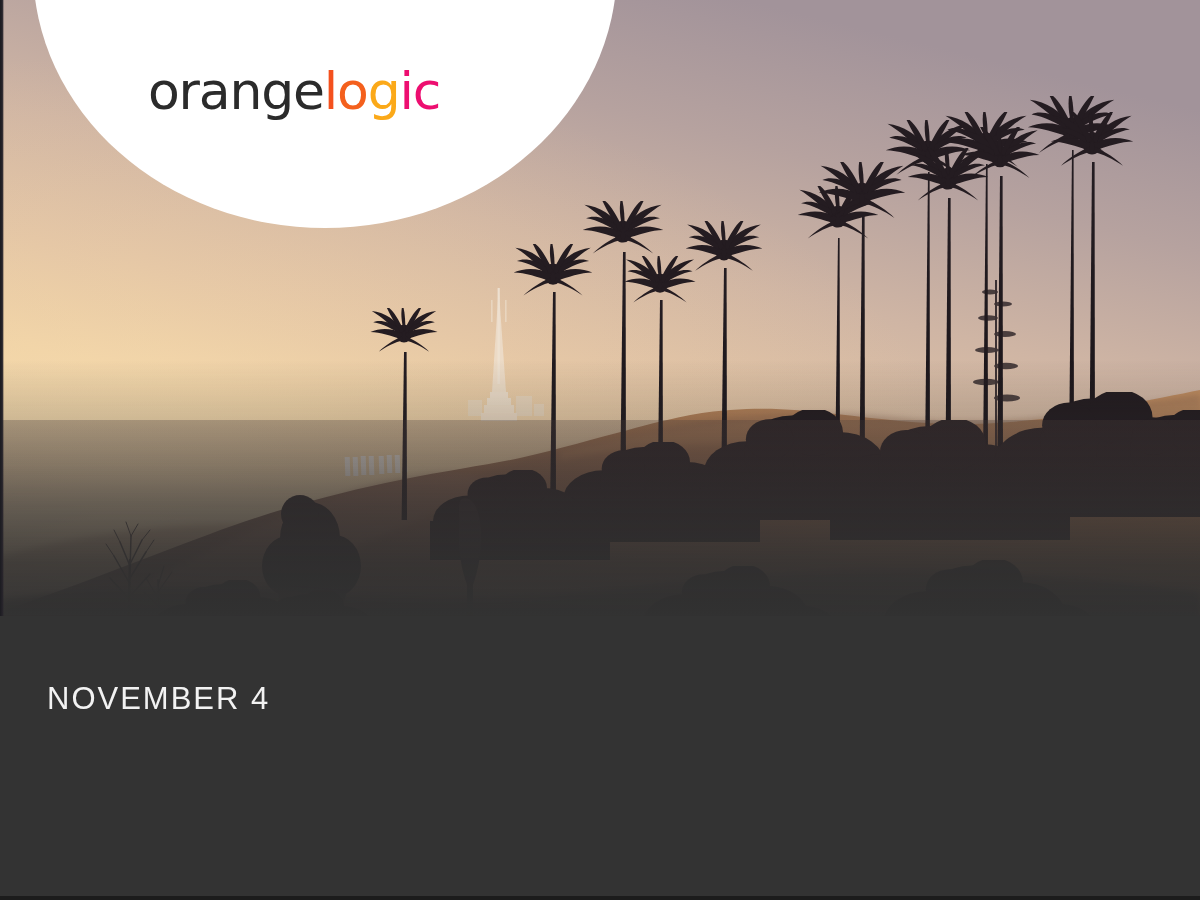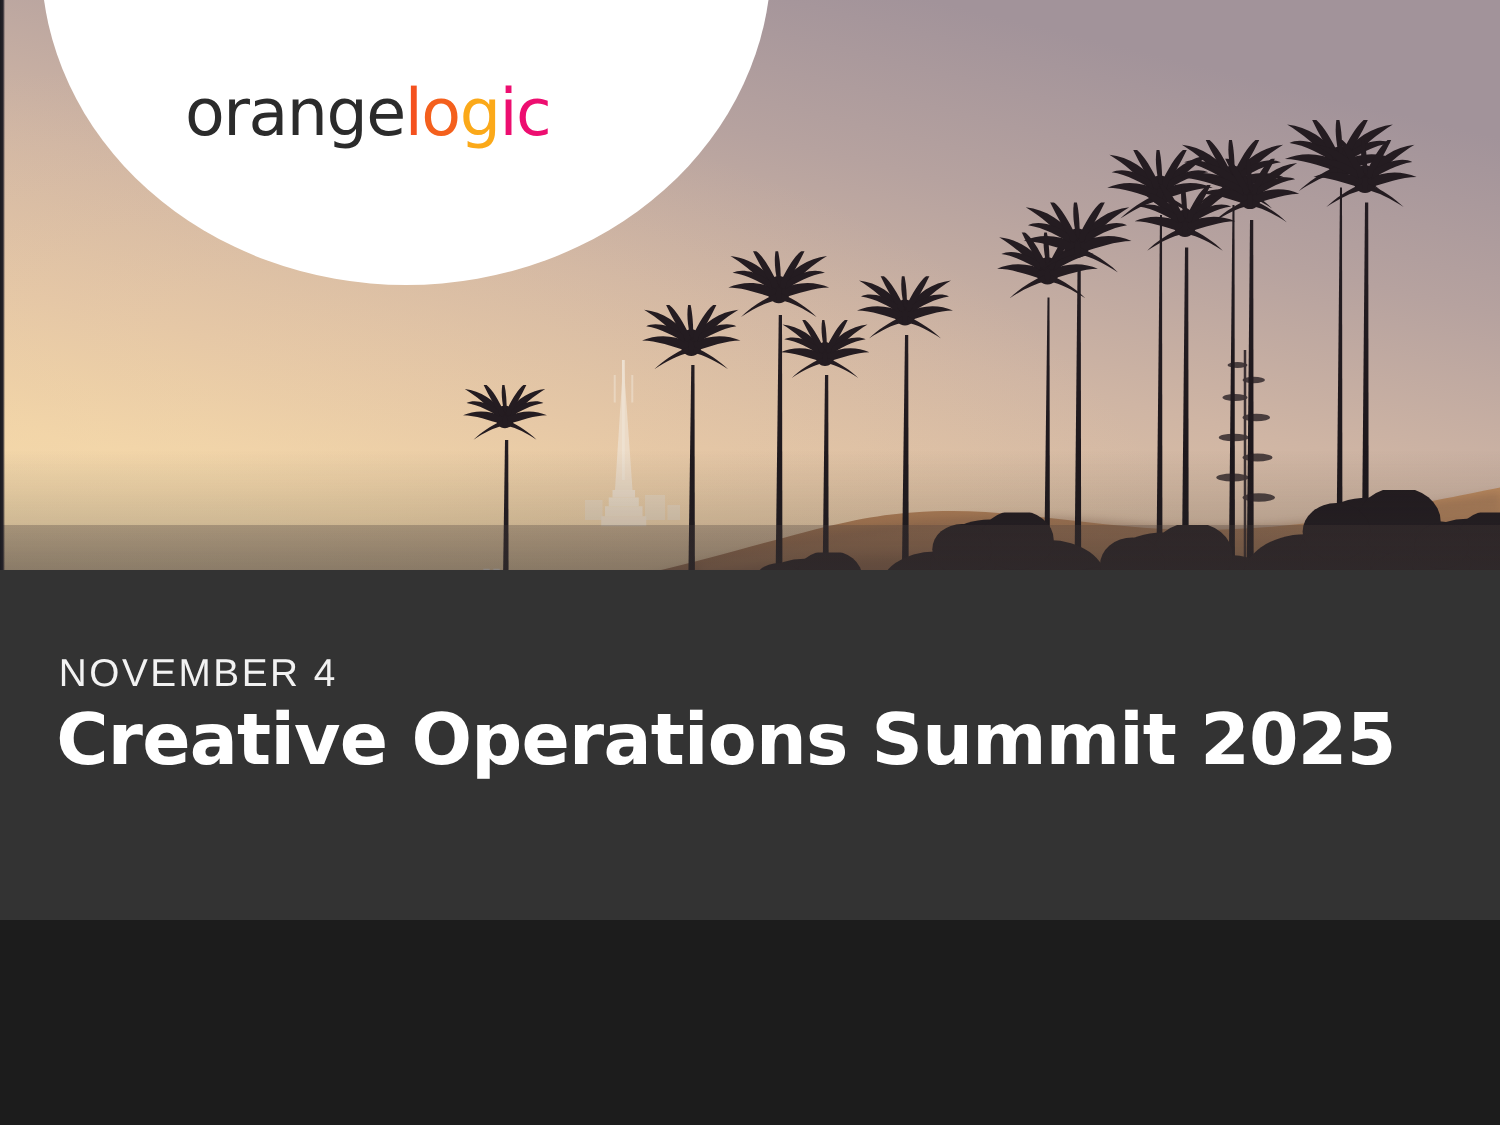--- a/index.html
+++ b/index.html
@@ -1,20 +1,20 @@
 <!DOCTYPE html>
 <html><head>
 <meta charset="utf-8">
 <style>
   html,body{margin:0;padding:0;background:#1c1c1c;}
   body{font-family:"Liberation Sans",sans-serif;}
 
   .card{
     position:relative;
-    width:1200px;height:736px;
+    width:1200px;height:896px;
     overflow:hidden;
     background:#333333;
   }
 
   
   .photo{
     position:absolute;left:0;top:0;width:1200px;height:660px;
     overflow:hidden;
   }
   .photo svg{display:block;width:1200px;height:660px;}
@@ -366,16 +366,15 @@
     <div class="photo-edge"></div>
   </div>
 
   <div class="logo-badge"></div>
   <div class="logo-wrap">
     <span class="logo-text"><span class="lg-dark">orange</span><span class="lg-l">l</span><span class="lg-o">o</span><span class="lg-g">g</span><span class="lg-i">i</span><span class="lg-c">c</span></span>
   </div>
 
   <div class="footer">
     <div class="eyebrow">NOVEMBER 4</div>
-    <div class="headline">Creative Operations Summit 2025</div>
   </div>
 
 </div>
 
 </body></html>

